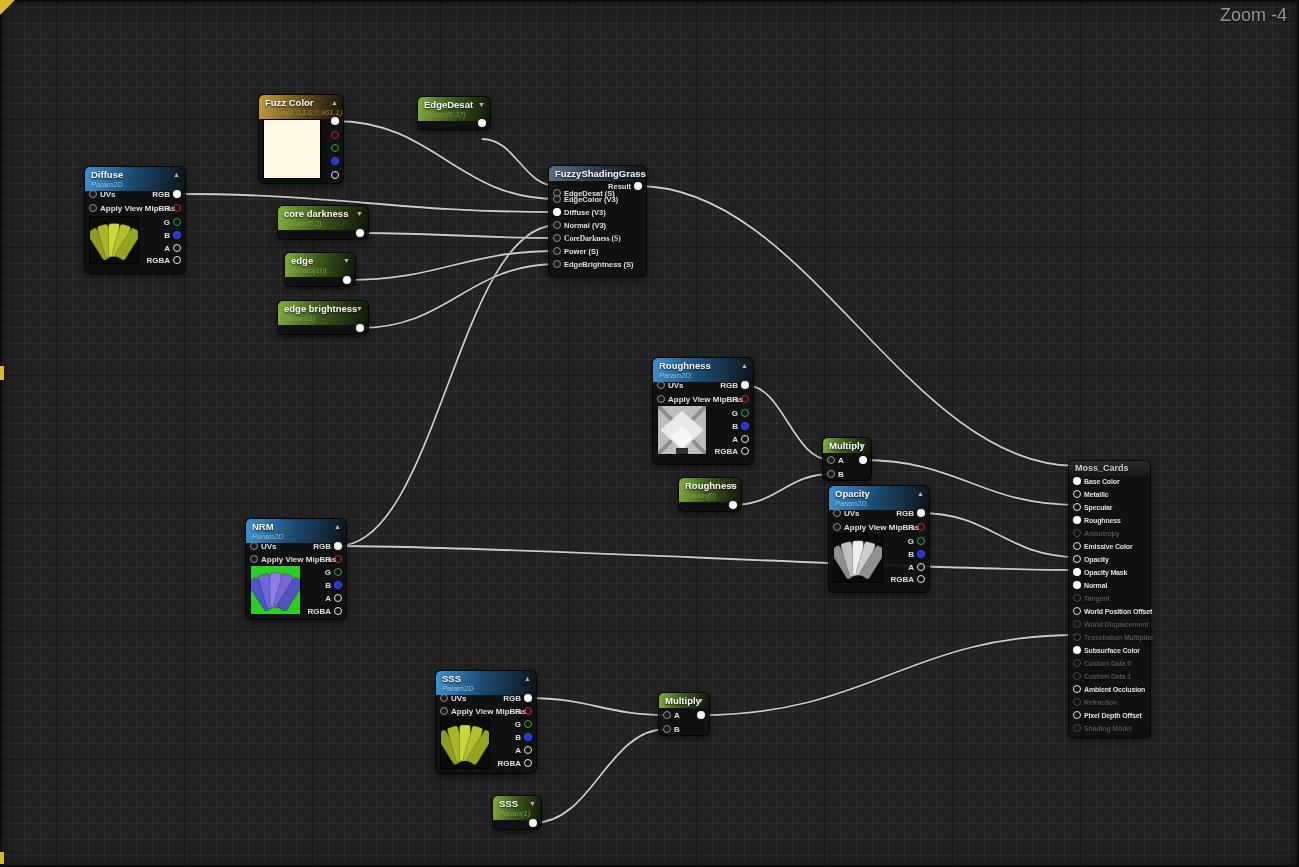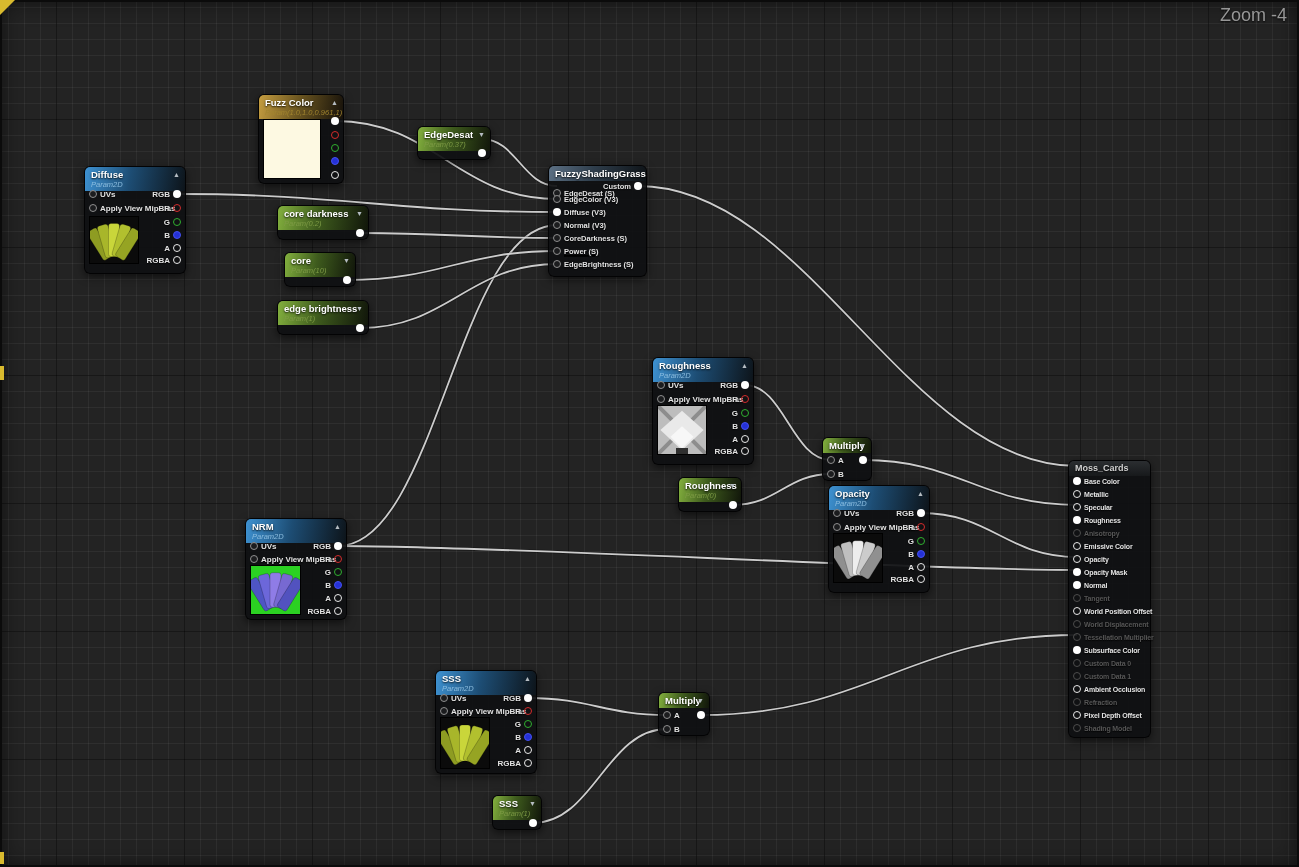--- a/index.html
+++ b/index.html
@@ -124,21 +124,21 @@
         <div class="pin-row right" style="top: 80px;">
           <span class="pin-label"></span>
           <span class="pin hollow-white"></span>
         </div>
         <div class="preview" style="left:4px;top:24px;width:56px;height:58px">
           <svg width="56" height="58">
             <rect width="56" height="58" fill="#fdf9e2"></rect>
           </svg>
         </div>
       </div>
-      <div class="node k-scalar" style="left: 417px; top: 126px; width: 72px; height: 32px;">
+      <div class="node k-scalar" style="left: 417px; top: 96px; width: 72px; height: 32px;">
         <div class="hdr hdr-green">
           <div class="title">EdgeDesat</div>
           <div class="subtitle">Param(0.37)</div>
         </div>
         <div class="collapse">▼</div>
         <div class="pin-row right" style="top: 26px;">
           <span class="pin-label"></span>
           <span class="pin filled-white"></span>
         </div>
       </div>
@@ -207,21 +207,21 @@
           <div class="subtitle">Param(0.2)</div>
         </div>
         <div class="collapse">▼</div>
         <div class="pin-row right" style="top: 27px;">
           <span class="pin-label"></span>
           <span class="pin filled-white"></span>
         </div>
       </div>
       <div class="node k-scalar" style="left: 284px; top: 252px; width: 70px; height: 33px;">
         <div class="hdr hdr-green">
-          <div class="title">core</div>
+          <div class="title">edge</div>
           <div class="subtitle">Param(10)</div>
         </div>
         <div class="collapse">▼</div>
         <div class="pin-row right" style="top: 27px;">
           <span class="pin-label"></span>
           <span class="pin filled-white"></span>
         </div>
       </div>
       <div class="node k-scalar" style="left: 277px; top: 300px; width: 90px; height: 33px;">
         <div class="hdr hdr-green">
@@ -247,34 +247,34 @@
           <span class="pin-label">EdgeColor (V3)</span>
         </div>
         <div class="pin-row left" style="top: 46px;">
           <span class="pin filled-white"></span>
           <span class="pin-label">Diffuse (V3)</span>
         </div>
         <div class="pin-row left" style="top: 59px;">
           <span class="pin hollow-gray"></span>
           <span class="pin-label">Normal (V3)</span>
         </div>
-        <div class="pin-row left" style="top: 72px;">
+        <div class="pin-row left" style="top: 72px; font-family: Liberation Serif, serif;">
           <span class="pin hollow-gray"></span>
           <span class="pin-label">CoreDarkness (S)</span>
         </div>
         <div class="pin-row left" style="top: 85px; text-decoration: underline;">
           <span class="pin hollow-gray"></span>
           <span class="pin-label">Power (S)</span>
         </div>
         <div class="pin-row left" style="top: 98px;">
           <span class="pin hollow-gray"></span>
           <span class="pin-label">EdgeBrightness (S)</span>
         </div>
         <div class="pin-row right" style="top: 20px;">
-          <span class="pin-label">Custom</span>
+          <span class="pin-label">Result</span>
           <span class="pin filled-white"></span>
         </div>
       </div>
       <div class="node k-texture" style="left: 652px; top: 357px; width: 100px; height: 106px;">
         <div class="hdr hdr-blue">
           <div class="title">Roughness</div>
           <div class="subtitle">Param2D</div>
         </div>
         <div class="collapse">▲</div>
         <div class="pin-row left" style="top: 27px;">

